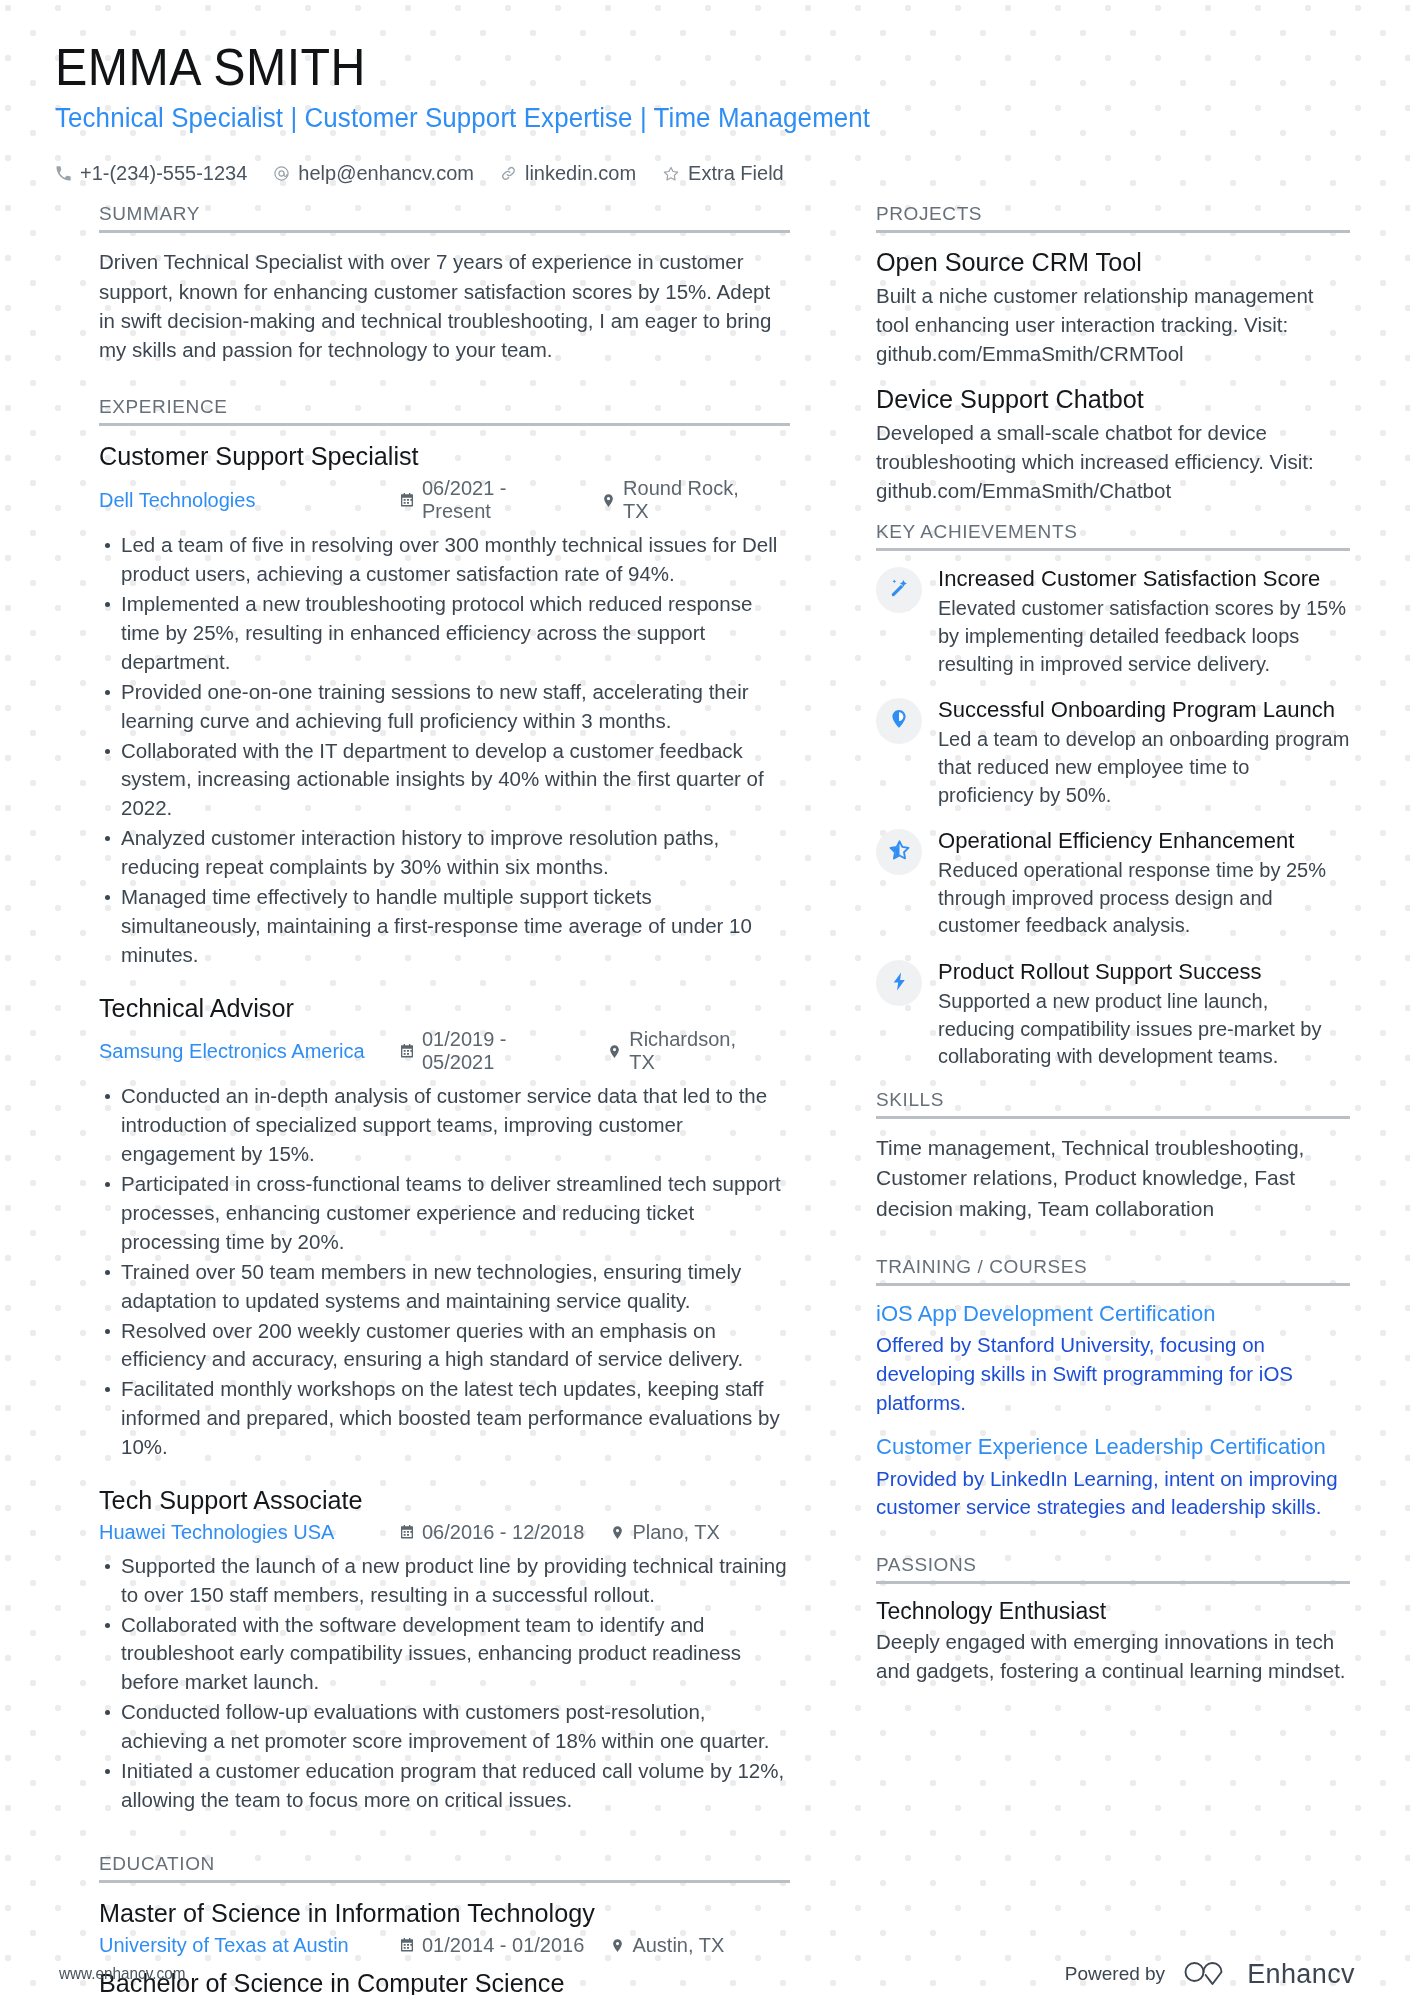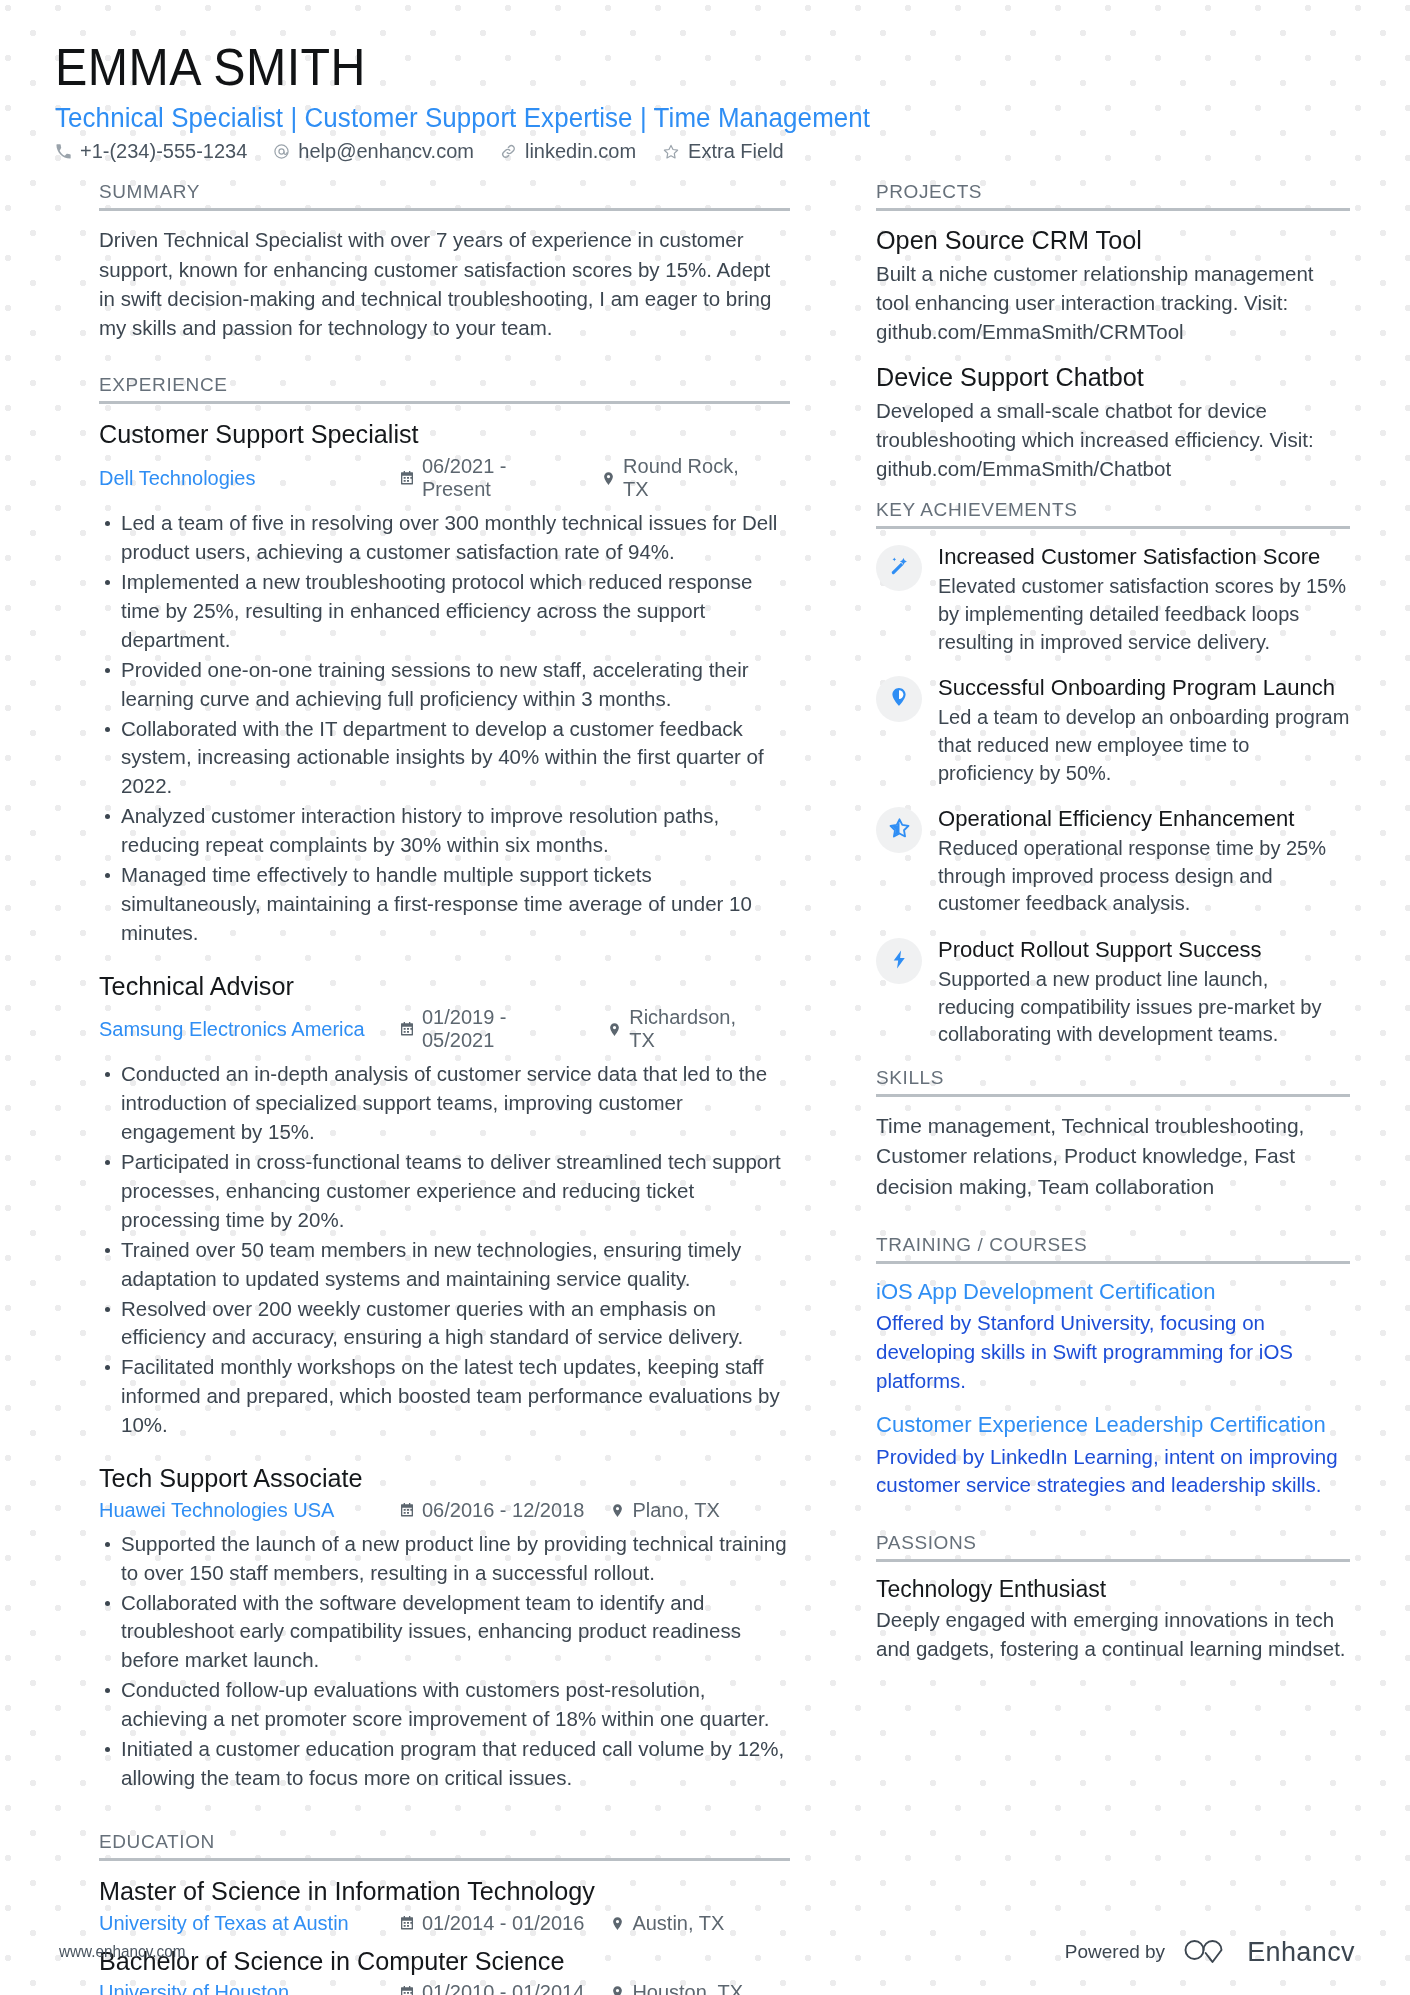--- a/index.html
+++ b/index.html
@@ -38,21 +38,21 @@
   .headline {
     margin-top: 7px;
     font-size: 27px;
     color: #2f8ef4;
     font-weight: 400;
     letter-spacing: 0.1px;
     transform: scaleX(0.96);
     transform-origin: left center;
   }
   .contact-row {
-    margin-top: 6px;
+    margin-top: 28px;
     display: flex;
     align-items: center;
     flex-wrap: wrap;
     gap: 0 26px;
     font-size: 20px;
     color: #4a5560;
   }
   .contact-item { display: flex; align-items: center; gap: 8px; }
   .contact-item .ico { display: inline-flex; align-items: center; color: #9aa3ab; }
   .contact-item .txt { color: #4a5560; }

